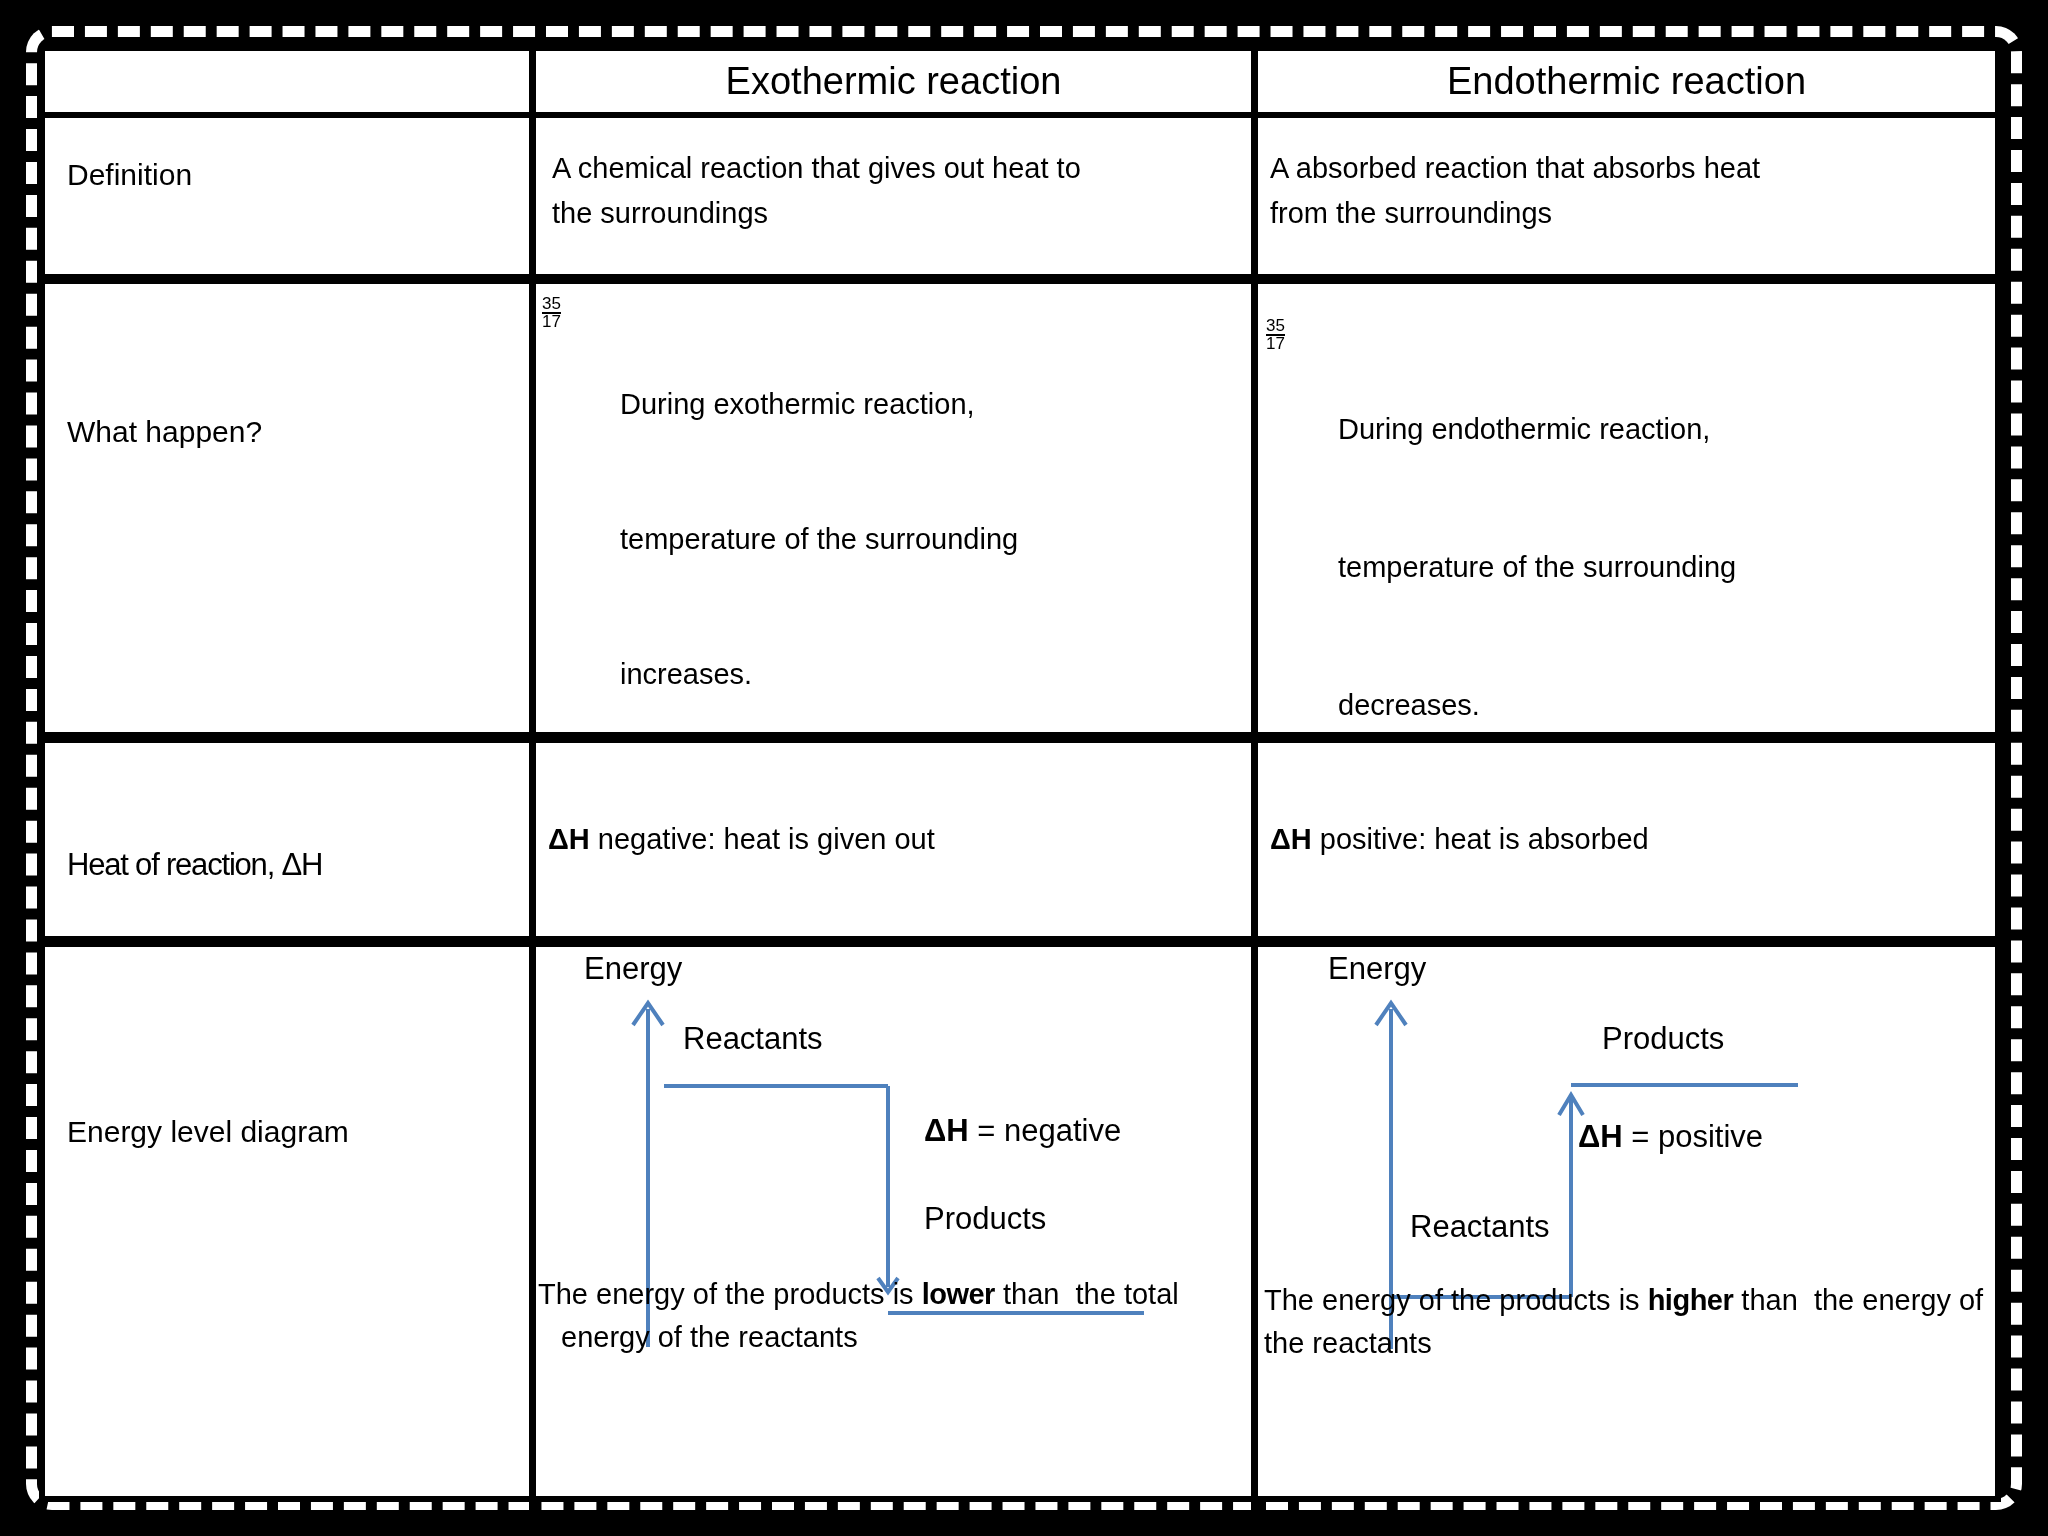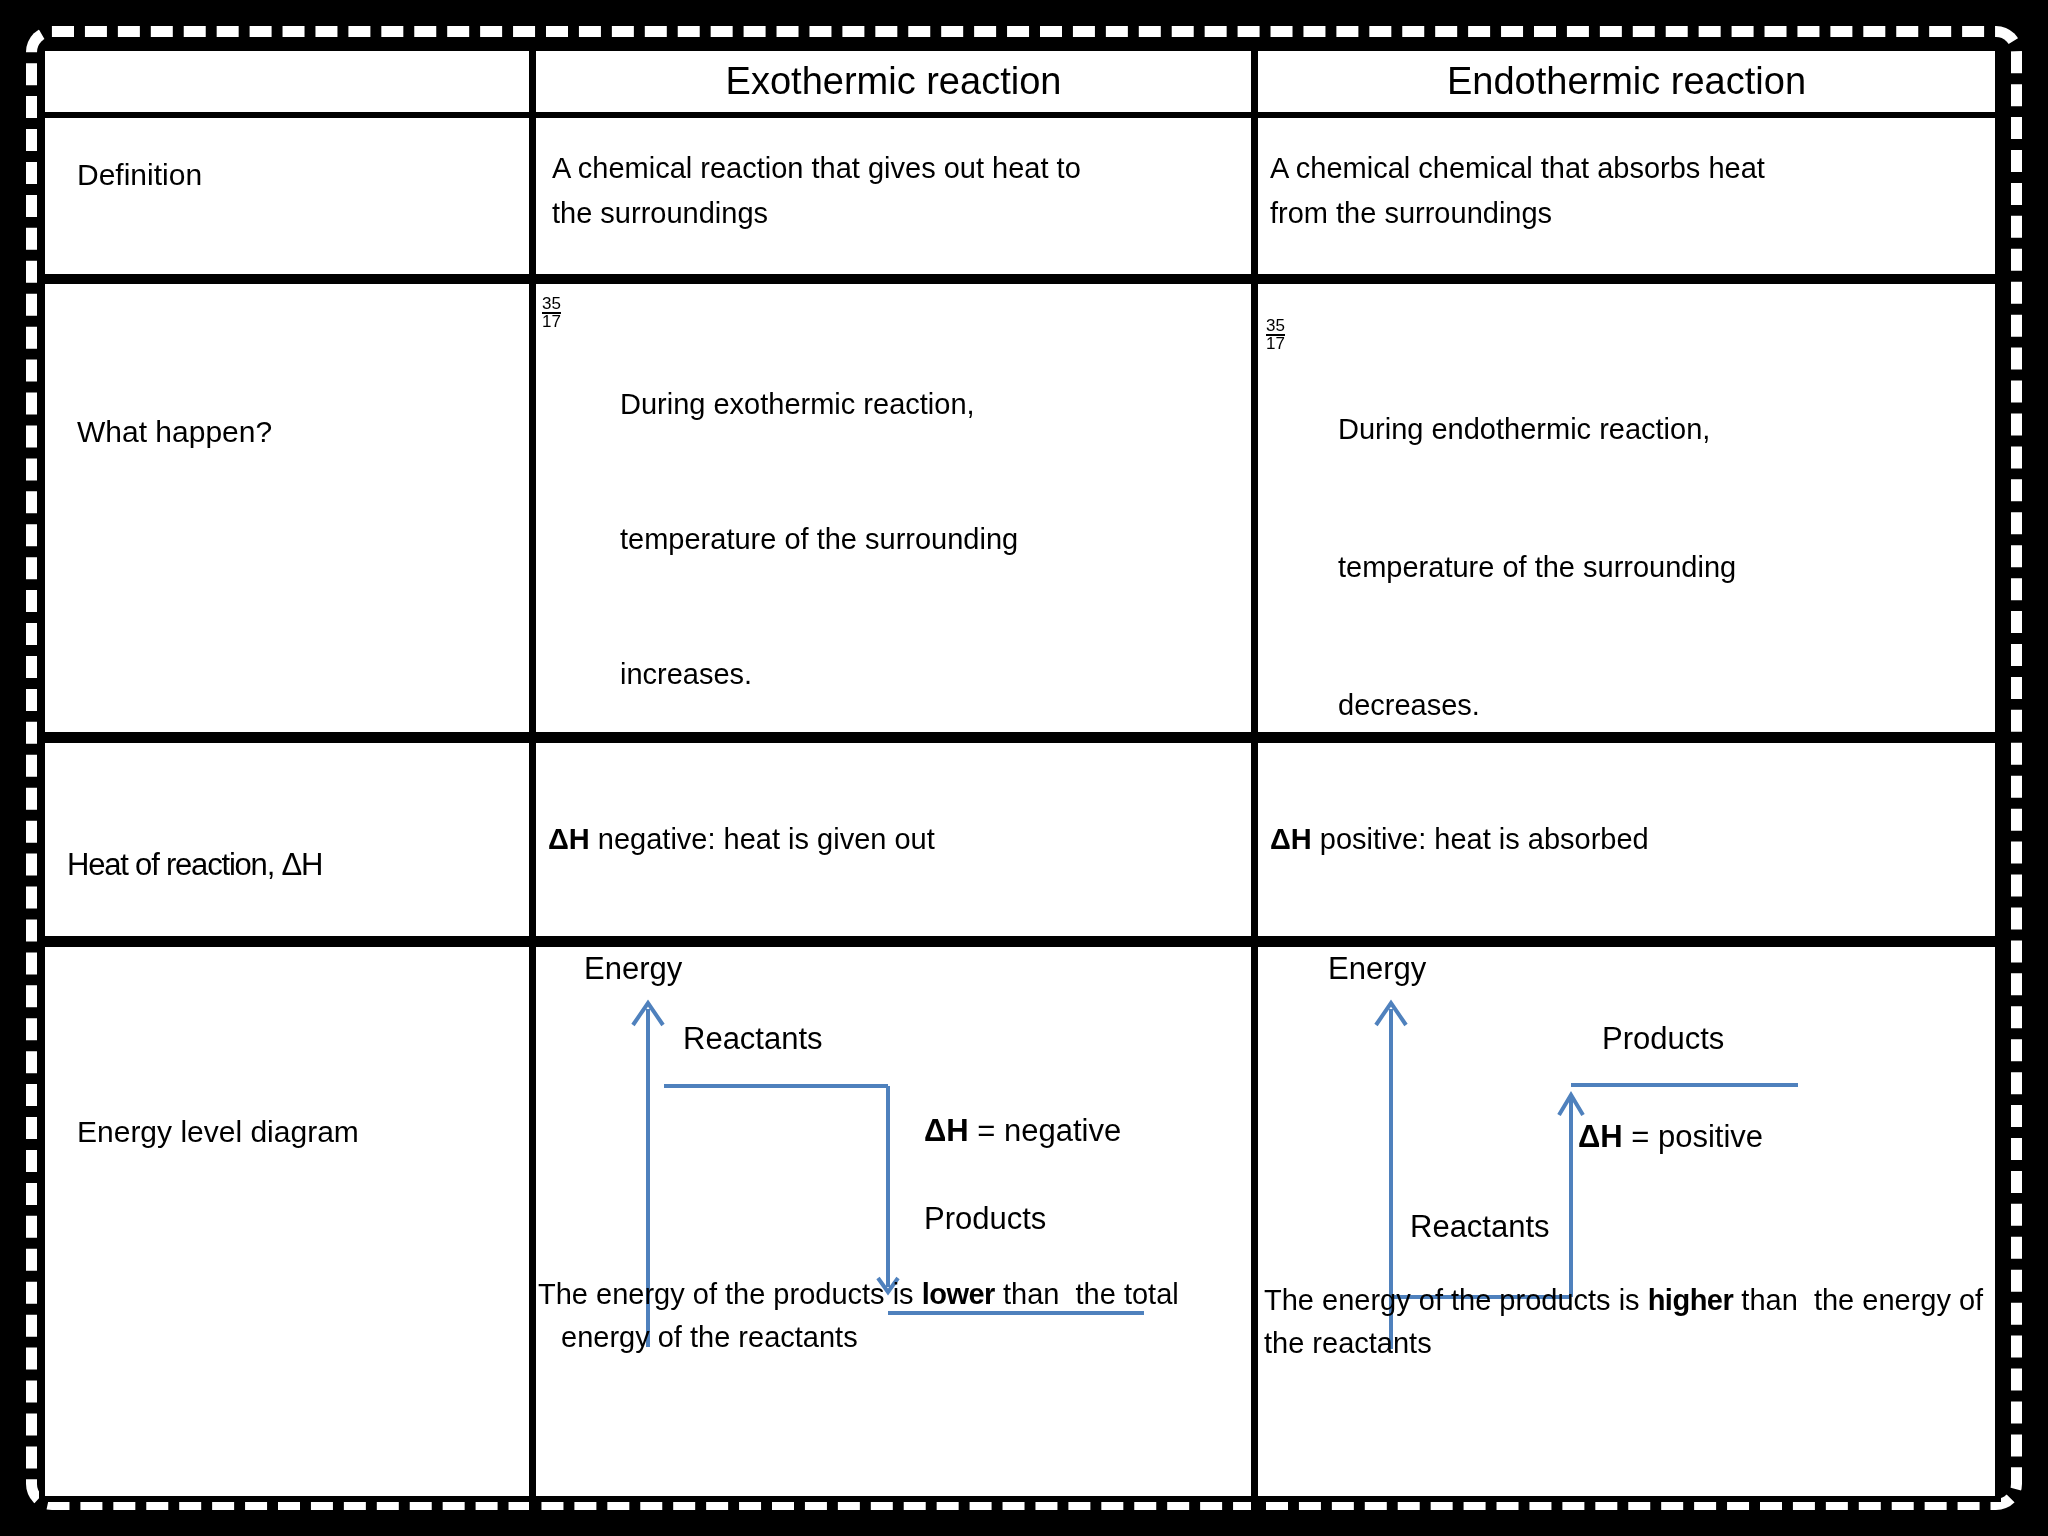--- a/index.html
+++ b/index.html
@@ -16,21 +16,21 @@
        border:6px solid #000;background:#fff;z-index:2;display:grid;
        grid-template-columns:484px 722px 744px;
        grid-template-rows:67px 166px 459px 204px 549px;}
   .c{box-sizing:border-box;background:#fff;position:relative;}
   .bl{border-left:7px solid #000;}
   .bb6{border-bottom:6px solid #000;}
   .bb10{border-bottom:10px solid #000;}
   .bb11{border-bottom:11px solid #000;}
 
   .hcell{display:flex;align-items:center;justify-content:center;font-size:38px;}
-  .lab{font-size:30px;padding-left:32px;white-space:pre;}
+  .lab{font-size:30px;padding-left:22px;white-space:pre;}
   .body-txt{font-size:29px;line-height:45px;white-space:pre;}
 
   .defc2{padding:28px 0 0 16px;}
   .defc3{padding:28px 0 0 12px;}
   .defl{padding-top:40px;}
   .whl{padding-top:131px;}
 
   .bullets-exo{padding:8px 0 0 6px;}
   .bullets-endo{padding:30px 0 0 8px;}
   .bullet{display:flex;align-items:flex-start;}
@@ -77,21 +77,21 @@
     </div>
 
     <div class="c bb10">
       <div class="lab defl">Definition</div>
     </div>
     <div class="c bl bb10 defc2">
       <div class="body-txt">A chemical reaction that gives out heat to</div>
       <div class="body-txt">the surroundings</div>
     </div>
     <div class="c bl bb10 defc3">
-      <div class="body-txt">A chemical chemical that absorbs heat</div>
+      <div class="body-txt">A absorbed reaction that absorbs heat</div>
       <div class="body-txt">from the surroundings</div>
     </div>
 
     <div class="c bb11">
       <div class="lab whl">What happen?</div>
     </div>
     <div class="c bl bb11 bullets-exo">
       <div class="bullet">
         <span class="marker"><span class="m-top">35</span><span class="m-bot">17</span></span>
         <div class="blines">

